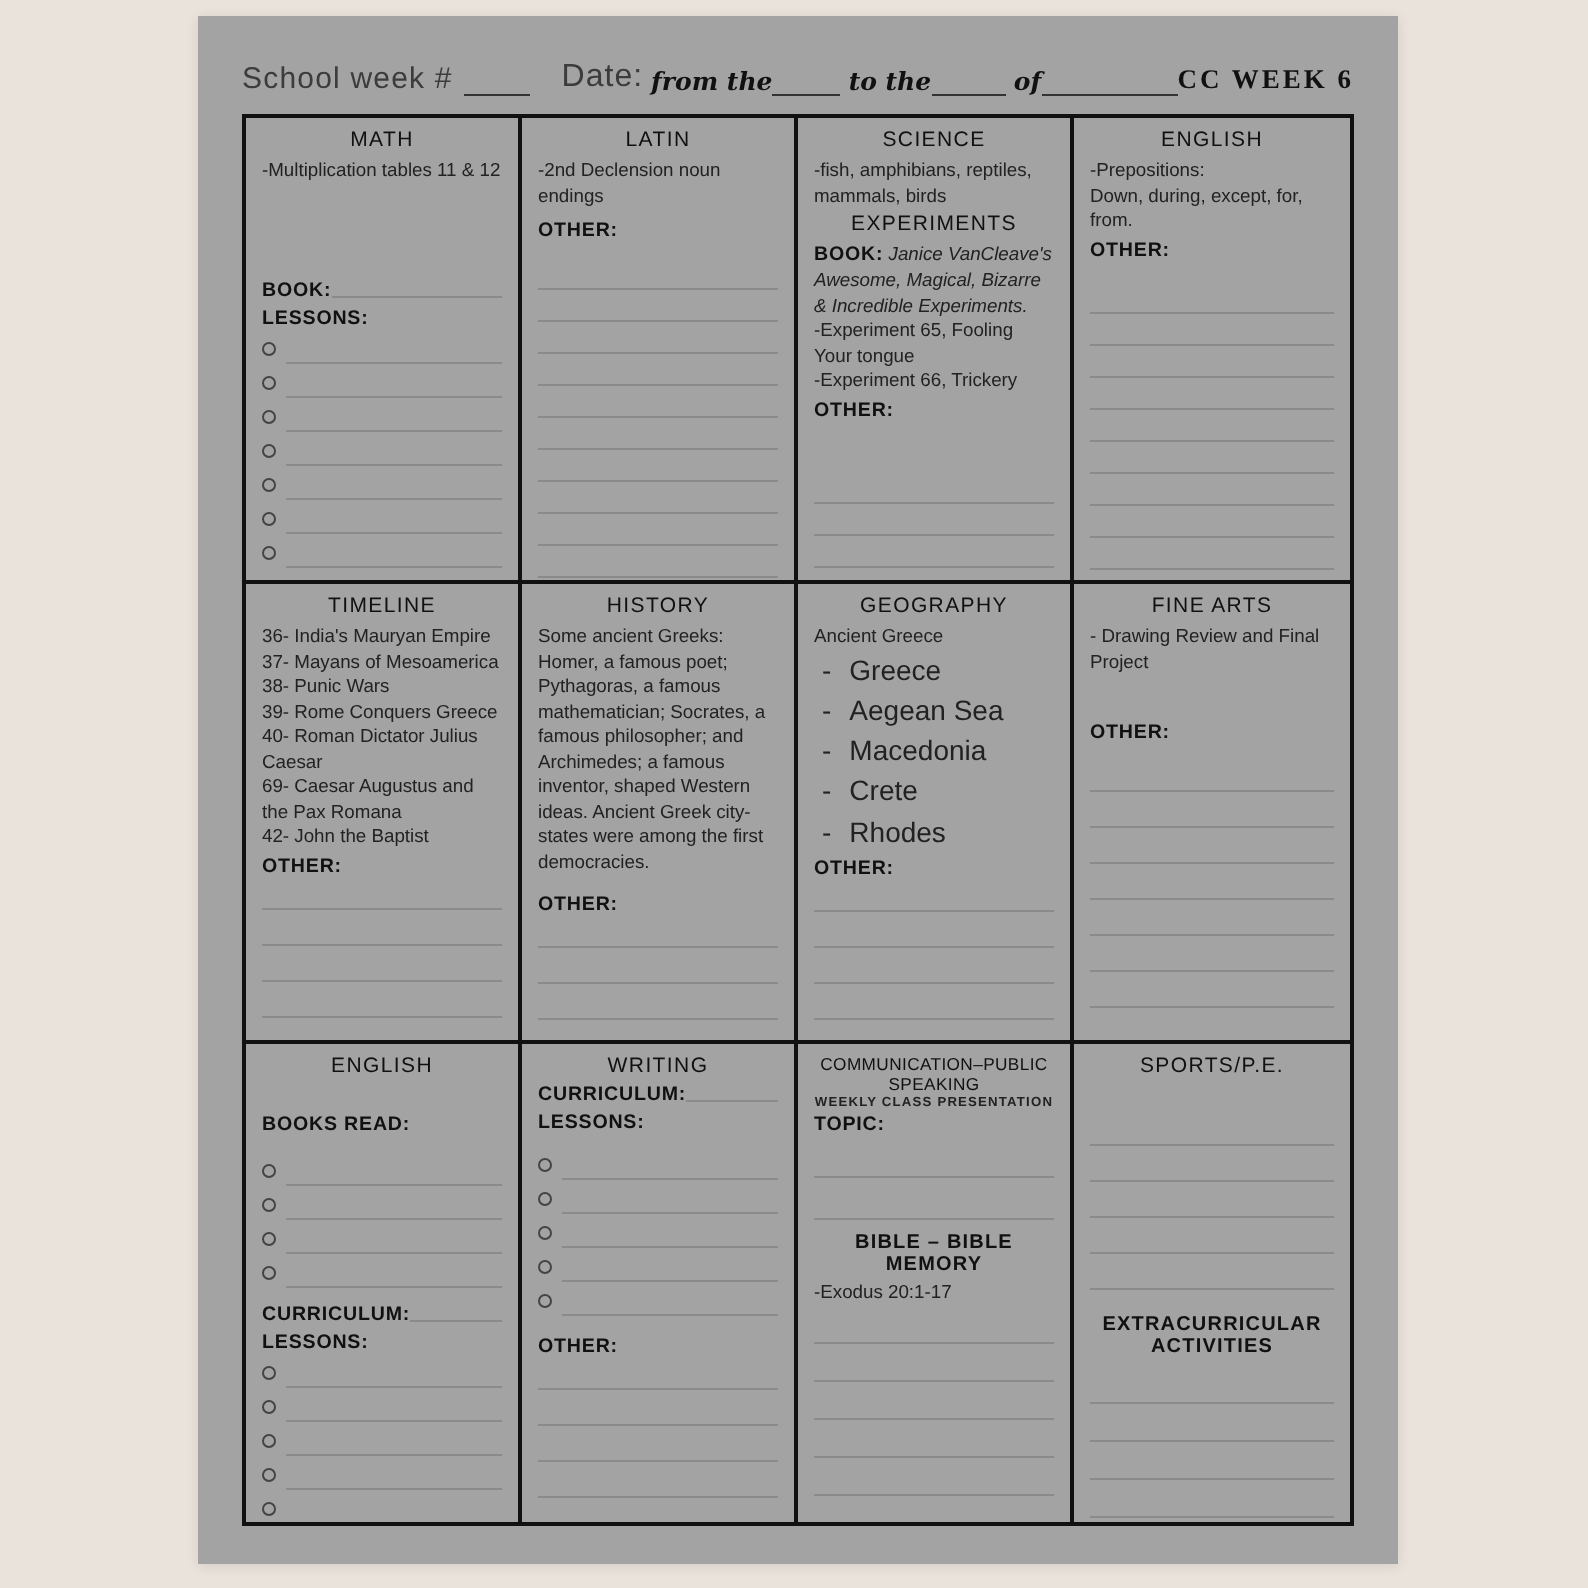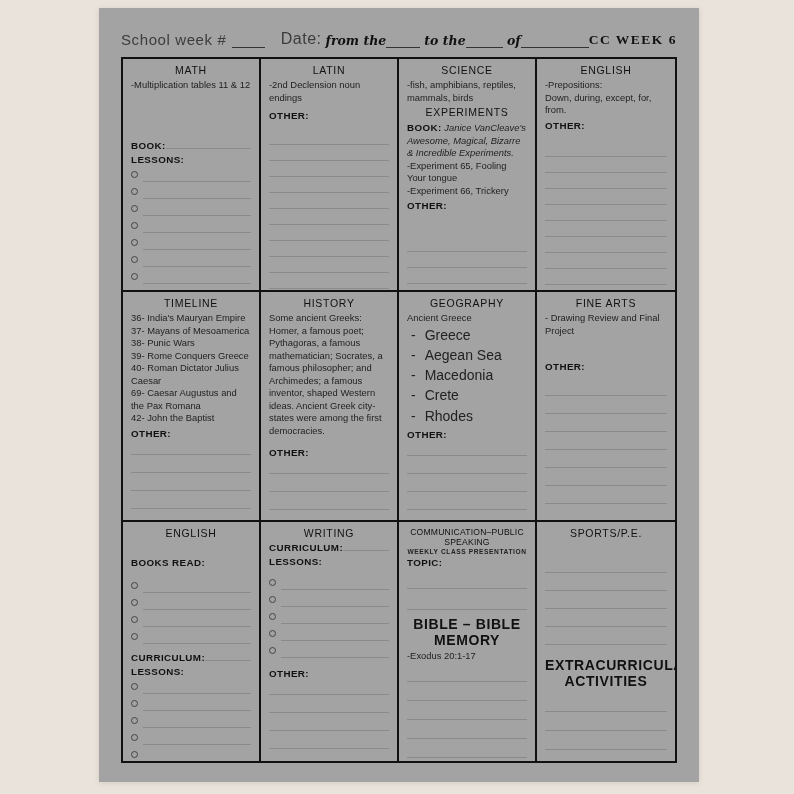--- a/index.html
+++ b/index.html
@@ -47,21 +47,21 @@
     border-bottom:2.4px solid #111;
     padding:5px 8px 6px;
     display:flex; flex-direction:column;
     overflow:hidden; box-sizing:border-box;
   }
   .cell.last-col { border-right:none; }
   .cell.last-row { border-bottom:none; }
   .box-title { text-align:center; font-weight:normal; font-size:10.5px; letter-spacing:0.7px; margin-bottom:3px; color:#111; flex:none; }
   .box-title.sm { font-size:8.6px; letter-spacing:0.2px; margin-bottom:1px; }
   .sub-center { text-align:center; font-weight:bold; font-size:6.6px; letter-spacing:0.6px; color:#222; margin-bottom:2px; }
-  .mid-center { text-align:center; font-weight:bold; font-size:14px; letter-spacing:0.6px; color:#111; margin:6px 0 2px; }
+  .mid-center { text-align:center; font-weight:bold; font-size:10px; letter-spacing:0.6px; color:#111; margin:6px 0 2px; }
   .txt { font-size:9.4px; line-height:1.33; color:#222; }
   .italic { font-style:italic; }
   .lbl { font-weight:bold; font-size:9.8px; letter-spacing:0.4px; color:#111; margin-top:3px; }
   .lbl-inline { font-weight:bold; font-size:9.8px; letter-spacing:0.4px; color:#111; }
   .spacer { flex:1; }
   .rule { border-bottom:1.2px solid #8a8a8a; height:15px; flex:none; }
   .rule.h17 { height:17px; }
   .rule.h18 { height:18px; }
   .rule.h20 { height:20px; }
   .bullet-row { display:flex; align-items:flex-end; height:17px; flex:none; }

